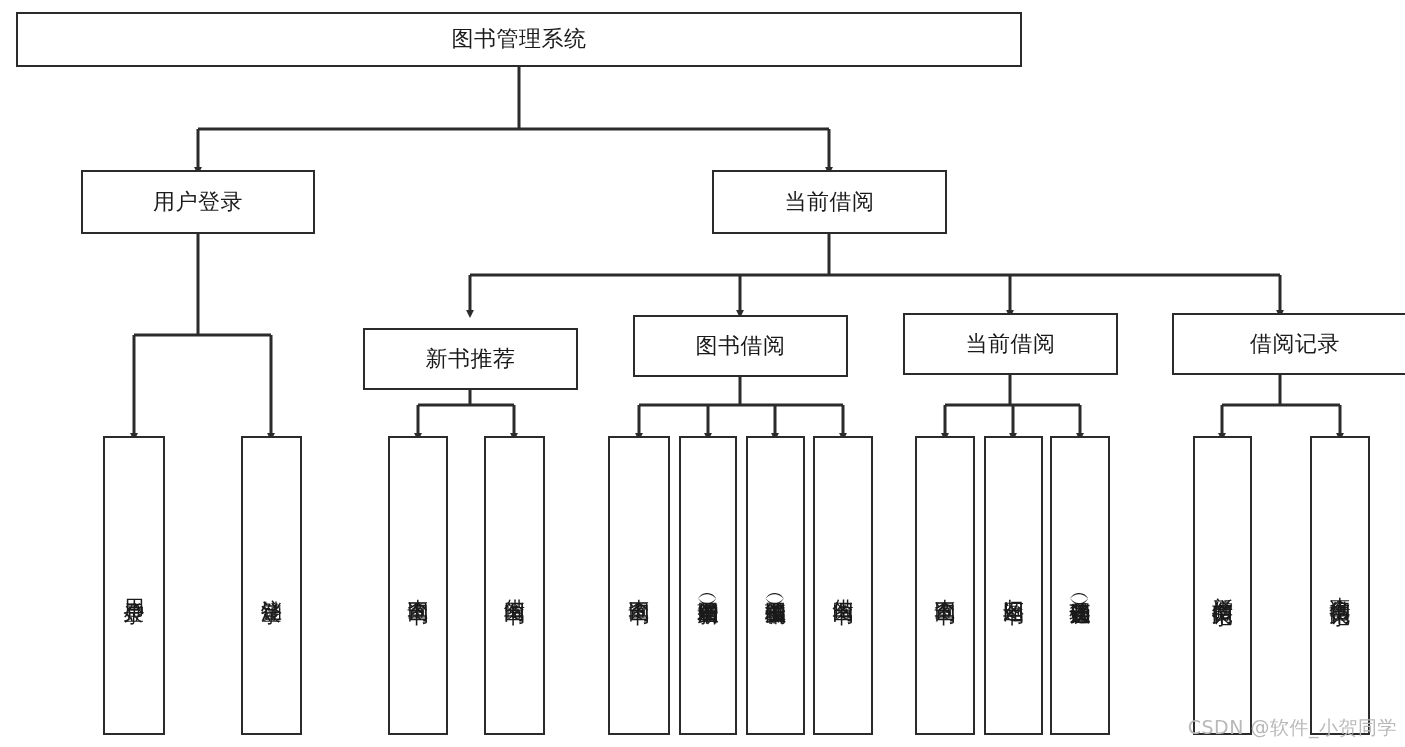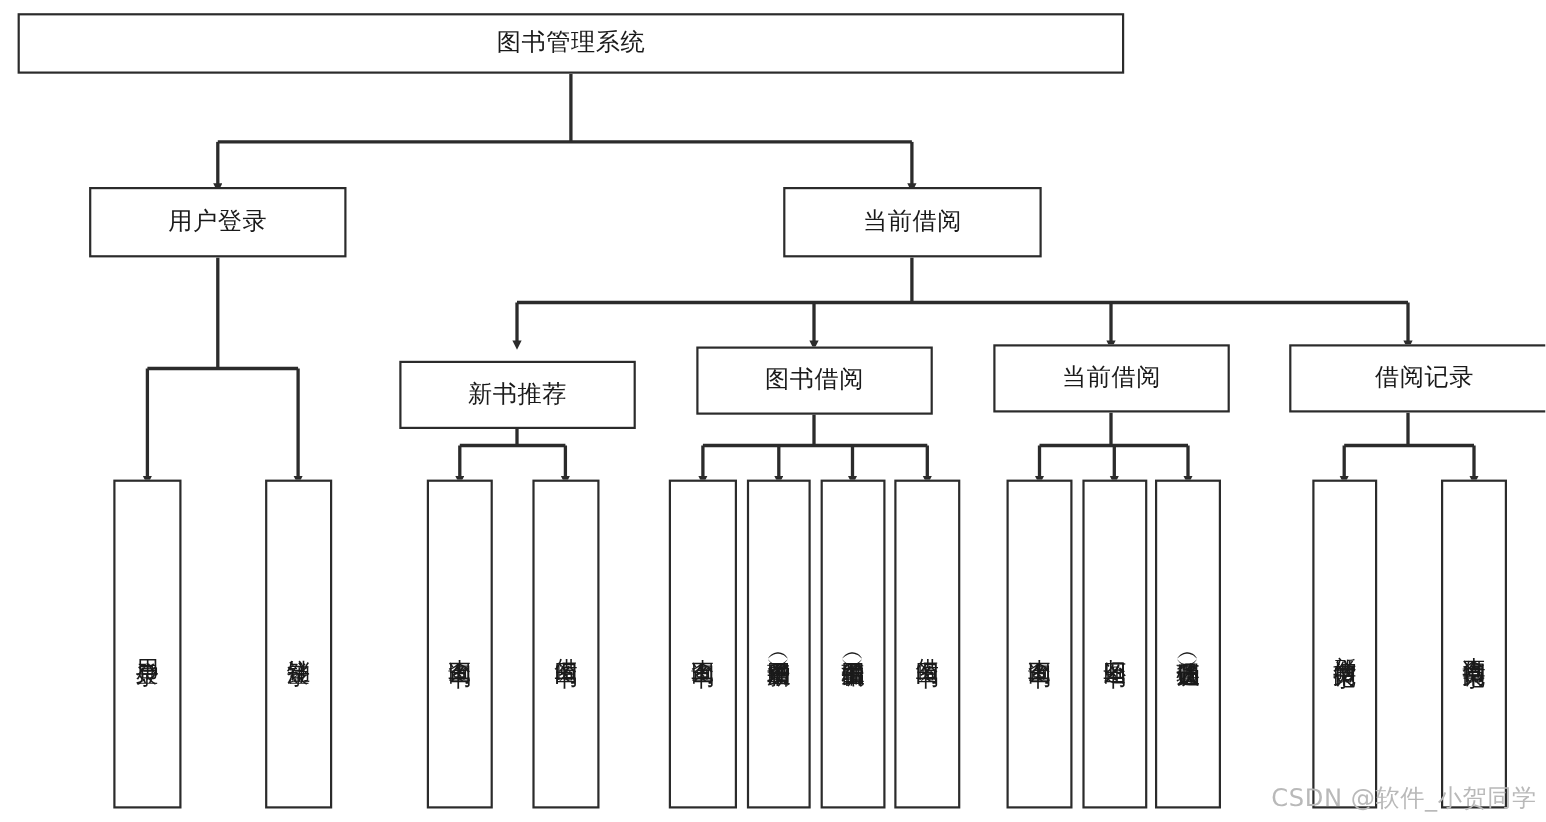--- a/index.html
+++ b/index.html
@@ -60,21 +60,21 @@
     text-align: center;
   }
   .vert.tight .vlabel {
     letter-spacing: 0px;
     font-size: 21px;
   }
   #watermark {
     position: absolute;
     right: 8px;
     bottom: 6px;
-    font-size: 22px;
+    font-size: 19px;
     color: #b9b9b9;
     letter-spacing: 0.5px;
     white-space: nowrap;
     user-select: none;
   }
 </style>
 </head>
 <body>
 
 <div id="canvas">

